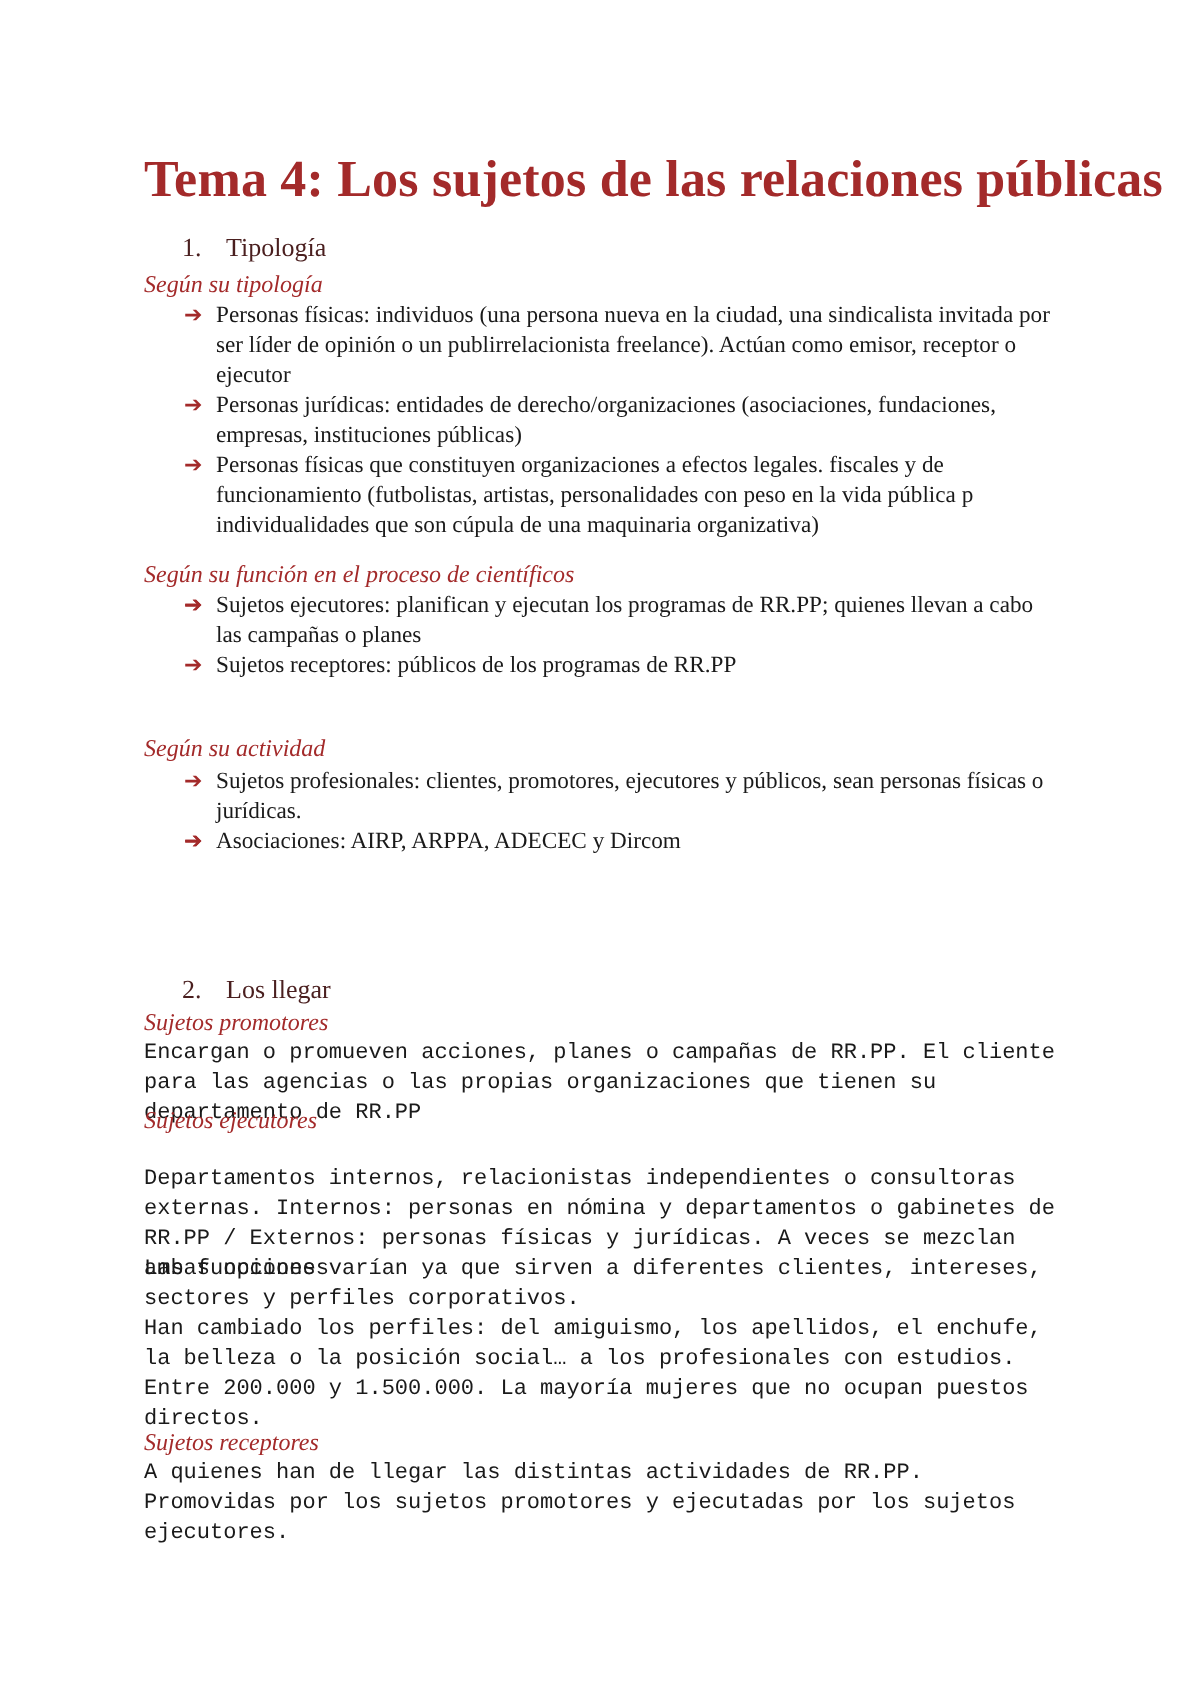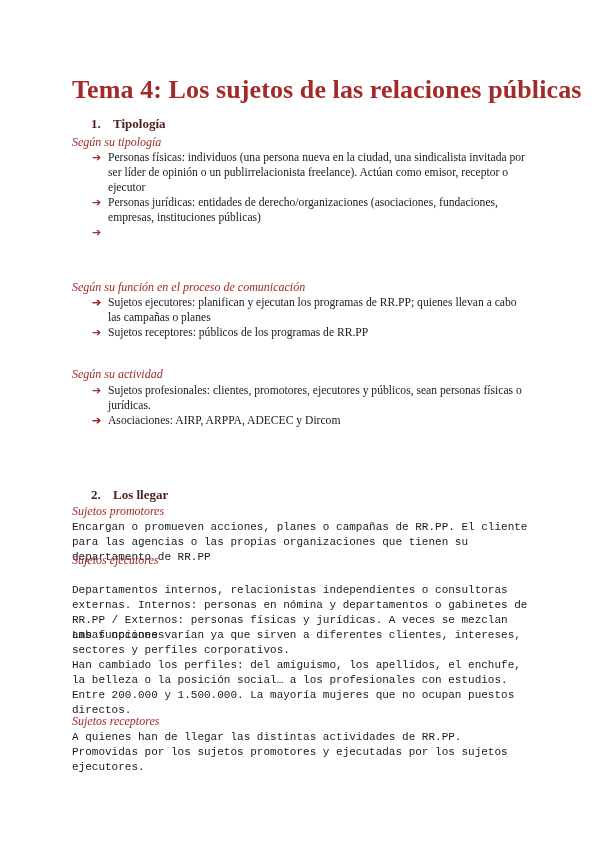--- a/index.html
+++ b/index.html
@@ -11,21 +11,20 @@
     .page { position: absolute; left: 72px; top: 0; width: 460px; }
     .title {
       position: absolute; top: 75px; left: 0;
       font-family: "Liberation Serif", serif; font-weight: bold;
       font-size: 26px; color: #a32a2a; white-space: nowrap; letter-spacing: 0.1px;
     }
     .h2 {
       position: absolute; left: 19px;
       font-family: "Liberation Serif", serif; font-size: 13px; color: #4a1f1f;
       white-space: nowrap;
-      font-weight: bold;
     }
     .h2 .num { display: inline-block; width: 22px; }
     .sub {
       position: absolute; left: 0;
       font-family: "Liberation Serif", serif; font-style: italic;
       font-size: 12px; color: #a32a2a; white-space: nowrap; text-align: center;
     }
     .blist { position: absolute; left: 20px; width: 436px; margin: 0; padding: 0; list-style: none; }
     .blist li {
       position: relative; padding-left: 16px;
@@ -47,24 +46,24 @@
   <div class="title">Tema 4: Los sujetos de las relaciones públicas</div>
 
   <div class="h2" style="top:116px;">
     <span class="num">1.</span><span>Tipología</span>
   </div>
 
   <div class="sub" style="top:135px;">Según su tipología</div>
   <ul class="blist" style="top:150px;">
     <li><span class="arrow">➔</span><span>Personas físicas: individuos (una persona nueva en la ciudad, una sindicalista invitada por ser líder de opinión o un publirrelacionista freelance). Actúan como emisor, receptor o ejecutor</span></li>
     <li><span class="arrow">➔</span><span>Personas jurídicas: entidades de derecho/organizaciones (asociaciones, fundaciones, empresas, instituciones públicas)</span></li>
-    <li><span class="arrow">➔</span></li>
+    <li><span class="arrow">➔</span><span>Personas físicas que constituyen organizaciones a efectos legales. fiscales y de funcionamiento (futbolistas, artistas, personalidades con peso en la vida pública p individualidades que son cúpula de una maquinaria organizativa)</span></li>
   </ul>
 
-  <div class="sub" style="top:280px;">Según su función en el proceso de comunicación</div>
+  <div class="sub" style="top:280px;">Según su función en el proceso de científicos</div>
   <ul class="blist" style="top:295px;">
     <li><span class="arrow">➔</span></li>
     <li><span class="arrow">➔</span><span>Sujetos ejecutores: planifican y ejecutan los programas de RR.PP; quienes llevan a cabo las campañas o planes</span></li>
     <li><span class="arrow">➔</span><span>Sujetos receptores: públicos de los programas de RR.PP</span></li>
   </ul>
 
   <div class="sub" style="top:367px;">Según su actividad</div>
   <ul class="blist" style="top:383px;">
     <li><span class="arrow">➔</span><span>Sujetos profesionales: clientes, promotores, ejecutores y públicos, sean personas físicas o jurídicas.</span></li>
     <li><span class="arrow">➔</span></li>

